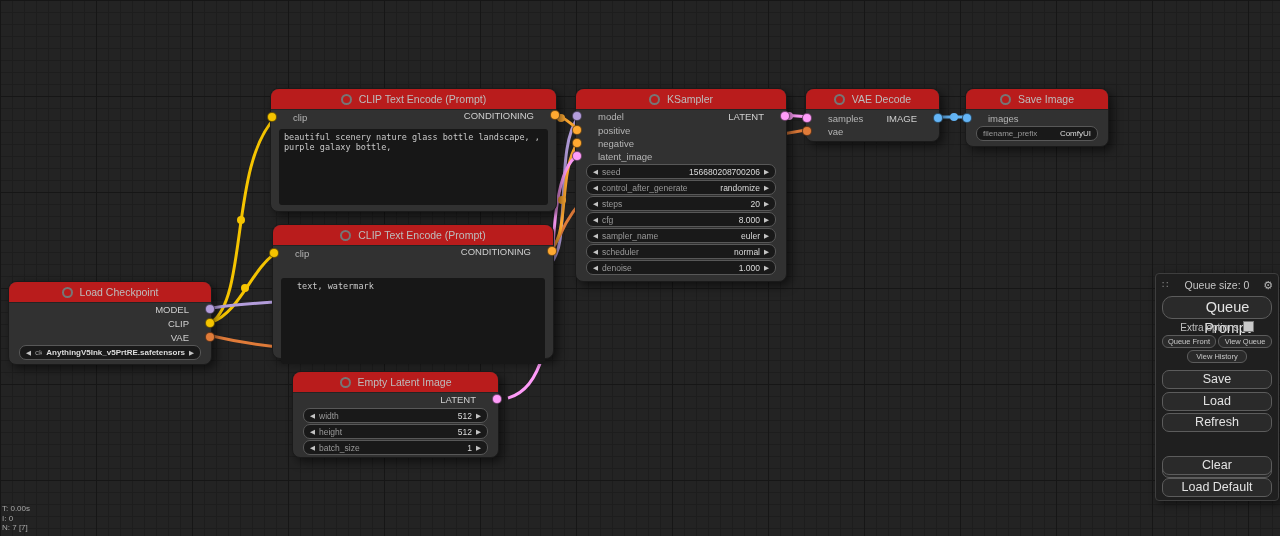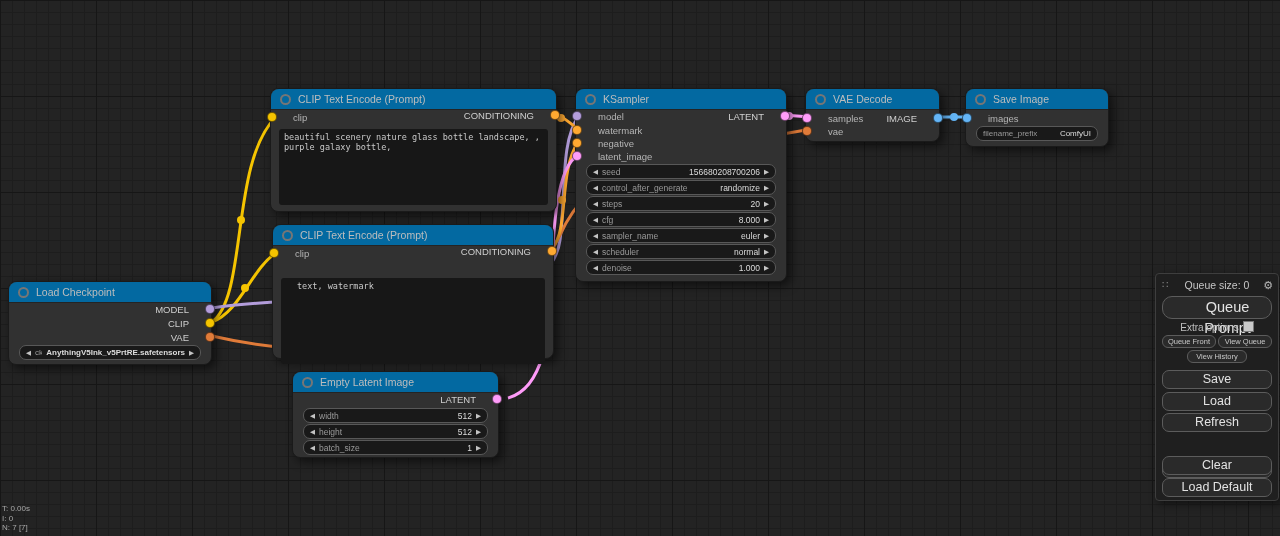--- a/index.html
+++ b/index.html
@@ -13,22 +13,22 @@
       linear-gradient(#1d1d1d 1px,transparent 1px) 0 0/12px 12px,
       #232323;
   }
   #links{position:absolute;left:0;top:0;z-index:1;}
   .node{
     position:absolute;z-index:2;background:#313131;border:1px solid #1a1a1a;
     border-radius:8px;box-shadow:4px 4px 10px rgba(0,0,0,.55);
   }
   .ltitle{
     height:20px;line-height:20px;padding:0 9px;color:#bdbdbd;font-size:10.5px;
-    background:#0369a1;border-radius:8px 8px 0 0;border-bottom:1px solid #242424;
-    display:flex;align-items:center;white-space:nowrap;overflow:hidden;
+    background:#b91c1c;border-radius:8px 8px 0 0;border-bottom:1px solid #242424;
+    display:flex;align-items:center;white-space:nowrap;overflow:hidden;justify-content:center;
   }
   .ticon{width:7px;height:7px;border:2px solid #767676;border-radius:50%;margin-right:7px;flex:0 0 auto;}
   .port{position:absolute;display:flex;align-items:center;gap:16px;height:14px;font-size:9.5px;white-space:nowrap;}
   .port.in{left:-4px;color:#b5b5b5;}
   .port.out{right:-4px;flex-direction:row-reverse;color:#cfcfcf;}
   .dot{width:8px;height:8px;border-radius:50%;border:1px solid rgba(0,0,0,.55);flex:0 0 auto;}
   .dot.model{background:#B39DDB;} .dot.clip{background:#F5C400;} .dot.vae{background:#E07B39;}
   .dot.cond{background:#FFA931;} .dot.latent{background:#FF9CF9;} .dot.image{background:#64B5F6;}
   .widget{
     position:absolute;left:10px;right:10px;height:13px;background:#191919;
@@ -172,21 +172,21 @@
   <div class="ltitle">
       <span class="ticon"></span>
       <span>KSampler</span>
     </div>
   <div class="port in" style="top:20px">
       <span class="dot model"></span>
       <span>model</span>
     </div>
   <div class="port in" style="top:34px">
       <span class="dot cond"></span>
-      <span>watermark</span>
+      <span>positive</span>
     </div>
   <div class="port in" style="top:47px">
       <span class="dot cond"></span>
       <span>negative</span>
     </div>
   <div class="port in" style="top:60px">
       <span class="dot latent"></span>
       <span>latent_image</span>
     </div>
   <div class="port out" style="top:20px">

